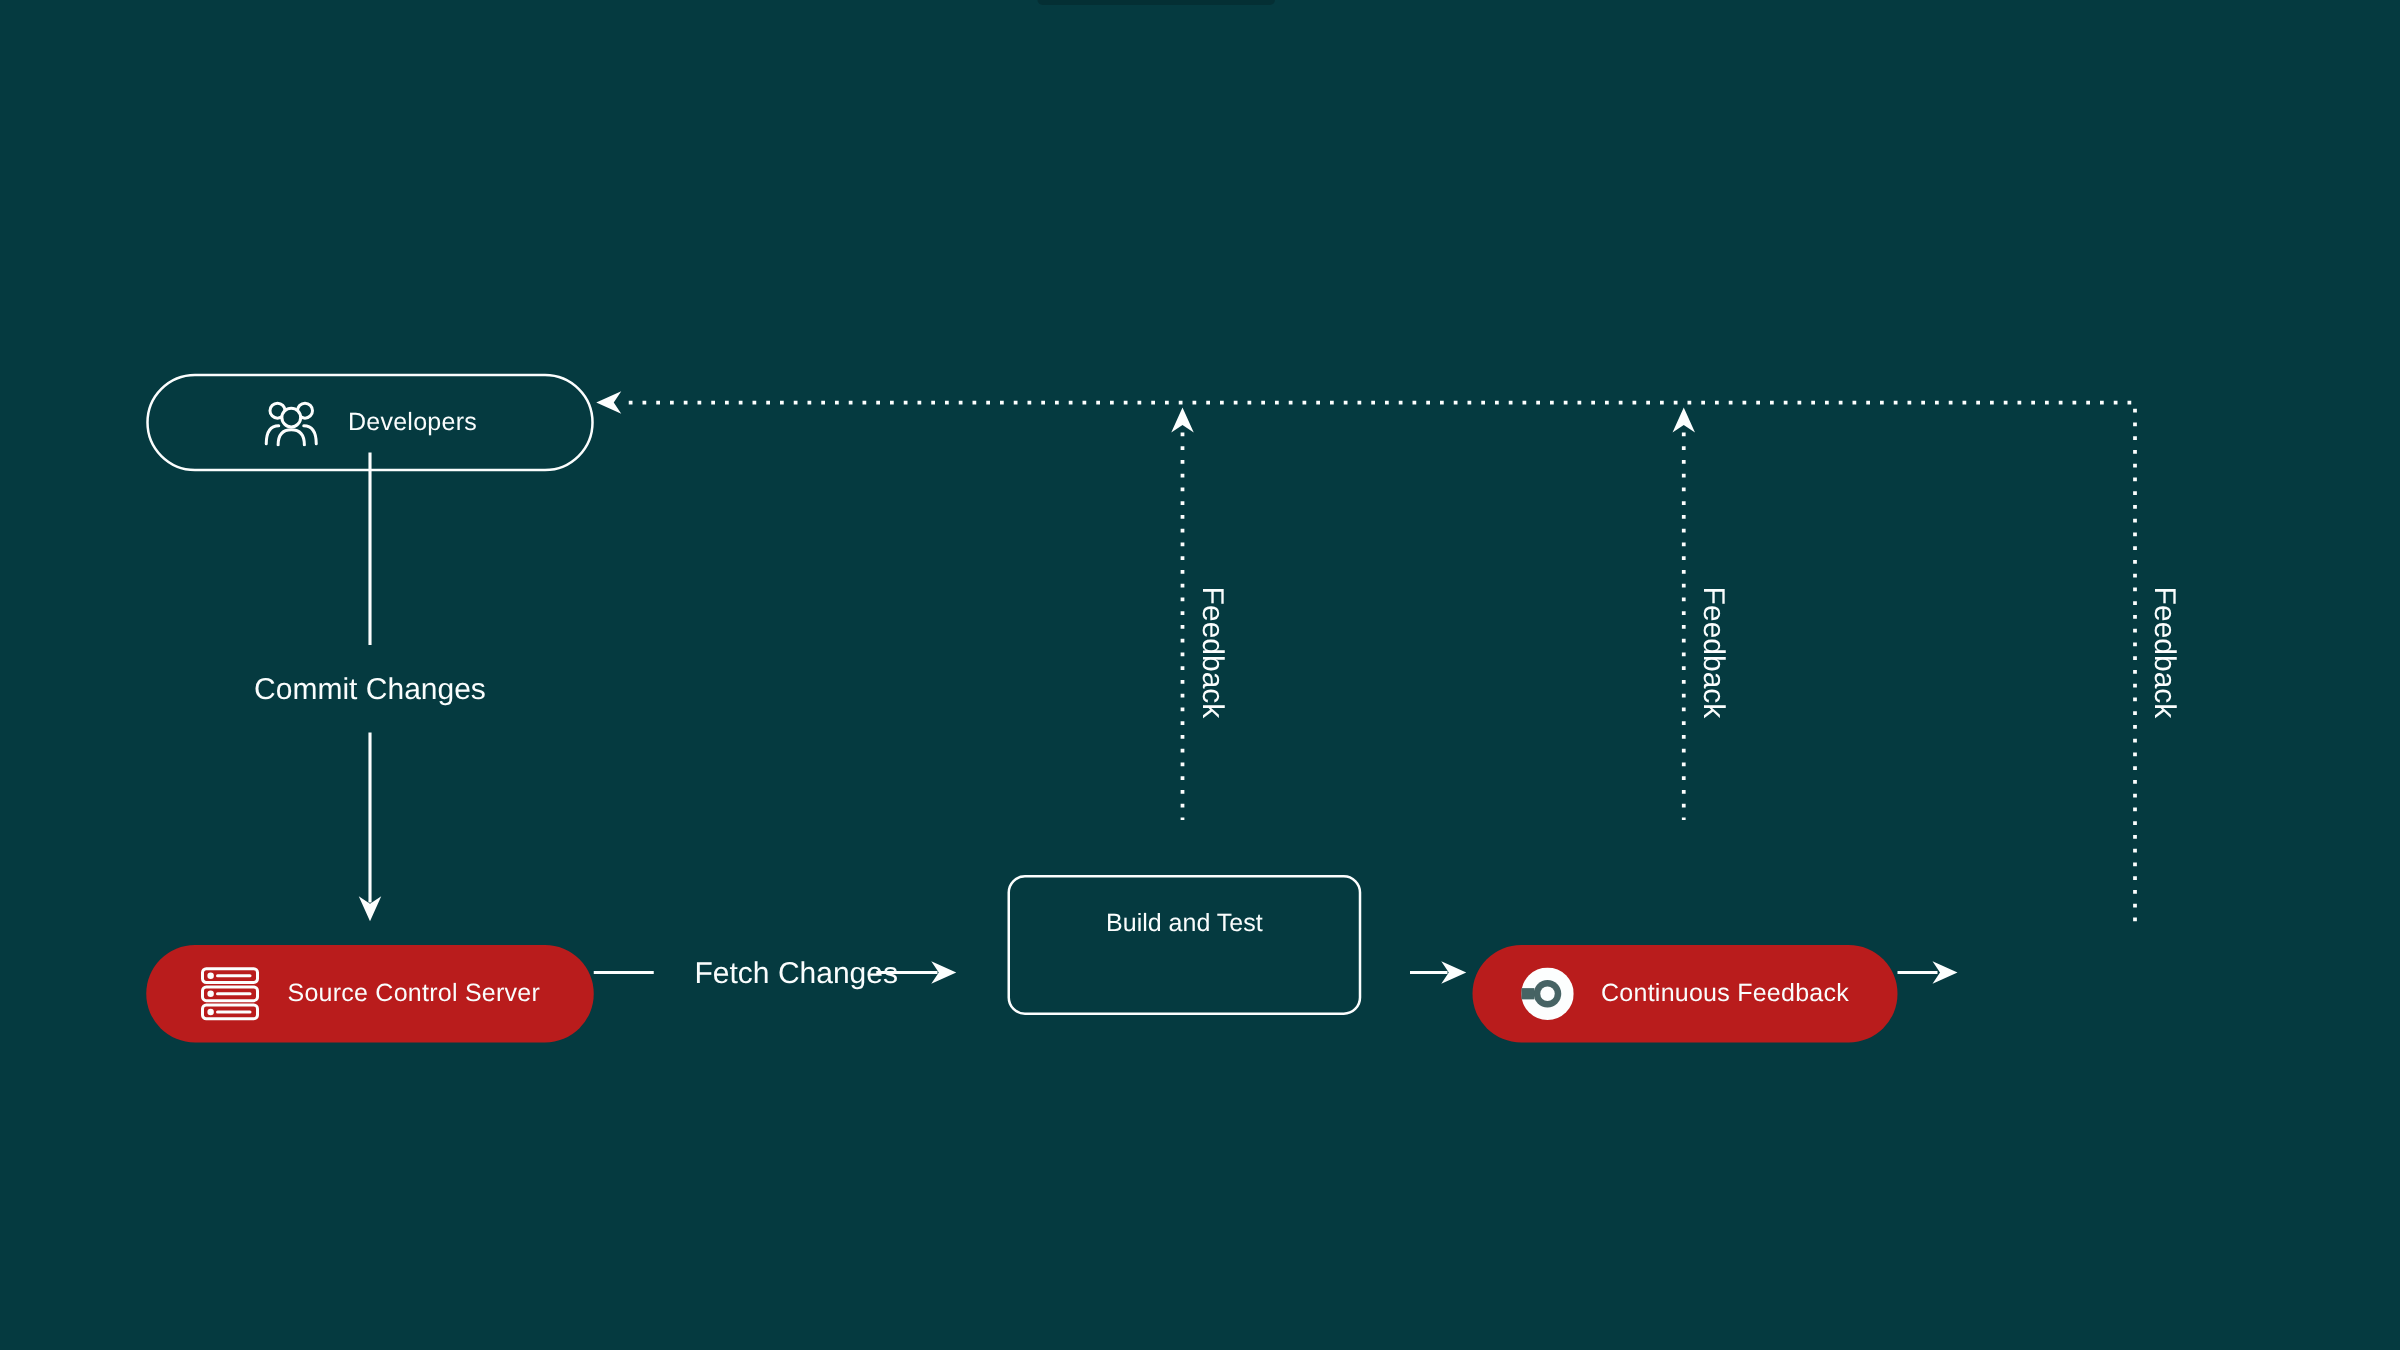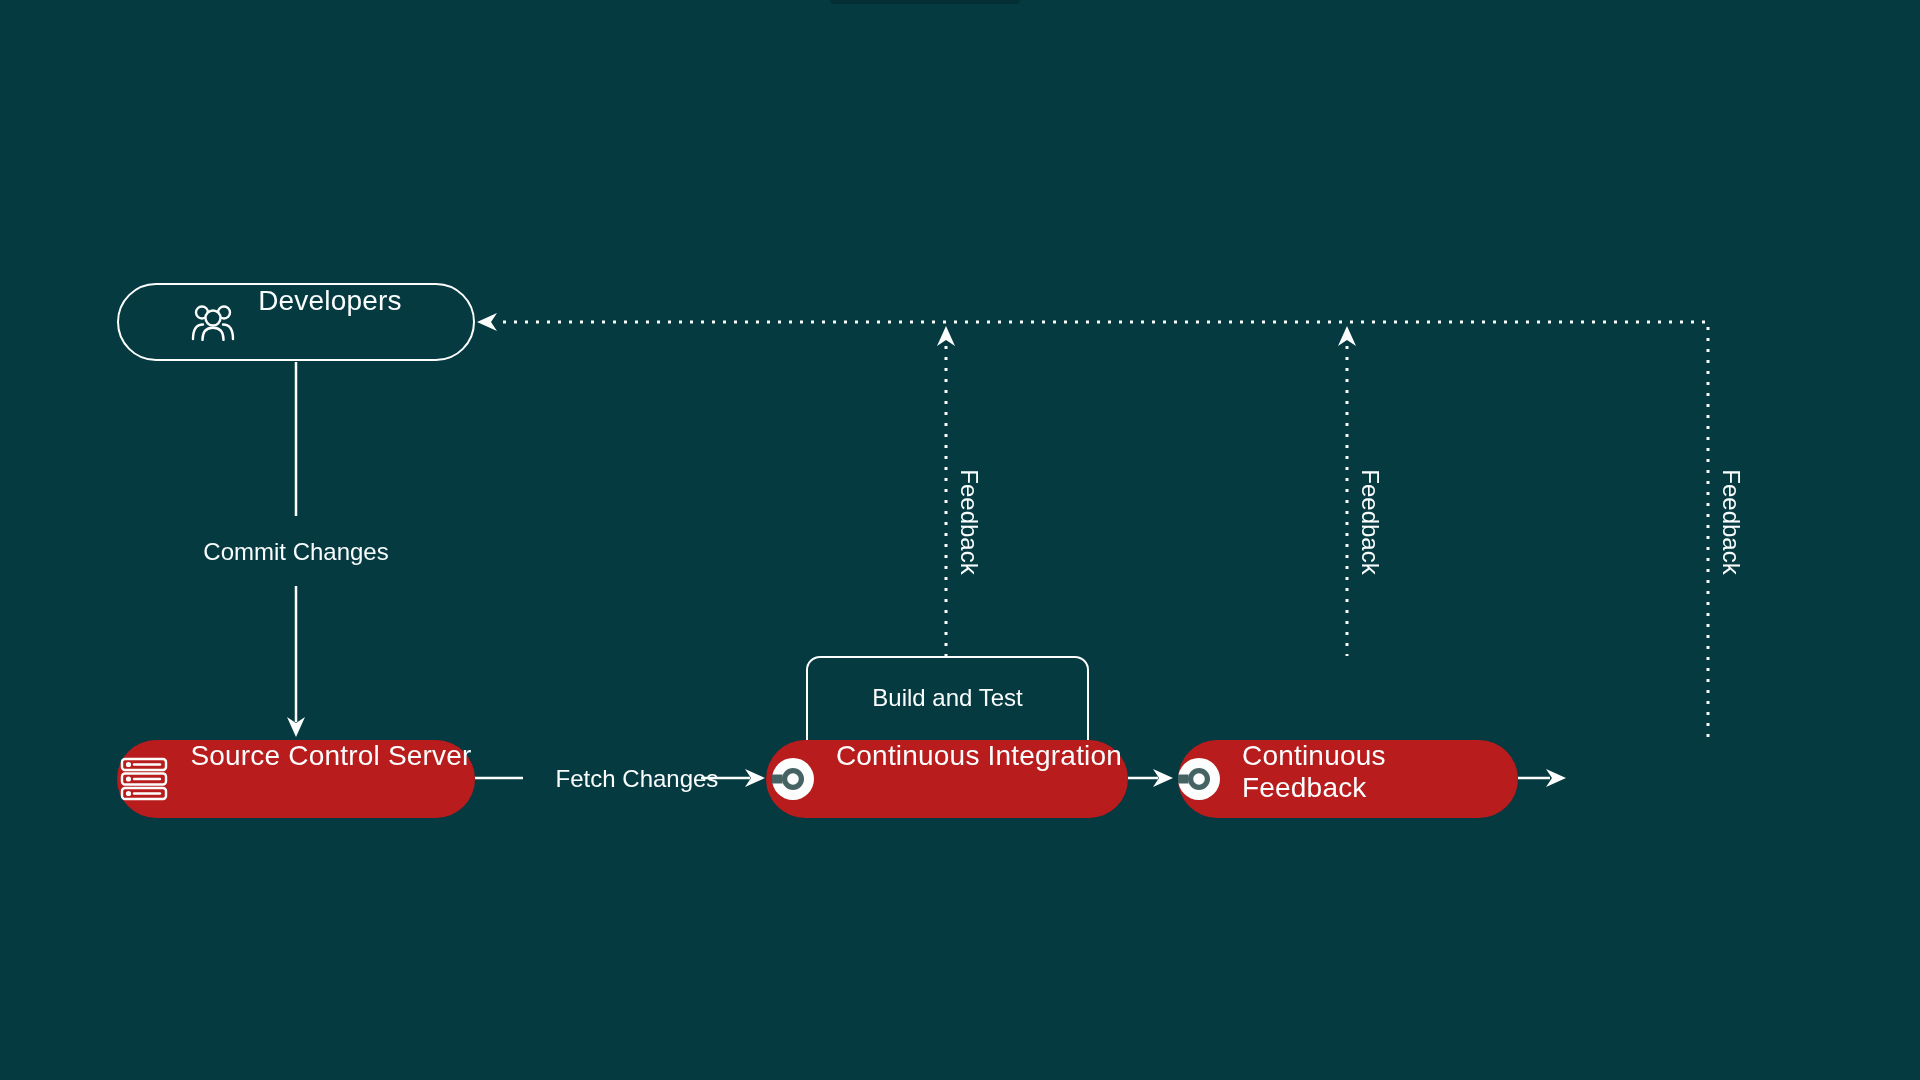--- a/index.html
+++ b/index.html
@@ -7,46 +7,48 @@
     width:1920px;height:1080px;
     background:#053a40;
     font-family:"Liberation Sans", sans-serif;
     overflow:hidden;
     position:relative;
   }
   .stage{position:absolute;left:0;top:0;width:1920px;height:1080px;}
   svg.wires{position:absolute;left:0;top:0;z-index:2;}
   .node{
     position:absolute;
-    display:flex;justify-content:center;
+    display:flex;align-items:center;justify-content:center;
     gap:22px;
     color:#fafdfd;
-    font-size:28px;font-weight:500;
+    font-size:20px;font-weight:500;
     letter-spacing:.2px;
     box-sizing:border-box;
     z-index:3;
+    margin-top:16px;
   }
   .pill-outline{
     border:2.5px solid #fcfefe;
     border-radius:40px;
     background:transparent;
   }
   .pill-fill{
     background:#b91c1c;
     border-radius:40px;
   }
   .subbox{
     position:absolute;
     border:2px solid #fcfefe;
     border-radius:14px;
     box-sizing:border-box;
     z-index:1;
     color:#fafdfd;
-    font-size:24px;font-weight:500;
+    font-size:20px;font-weight:500;
     text-align:center;
+    margin-top:44px;
   }
   .subbox .subbox-label{display:block;padding-top:26px;}
   .edge-label{
     position:absolute;
     color:#fafdfd;
     font-size:24px;font-weight:500;
     text-align:center;
     z-index:4;
     white-space:nowrap;
   }
@@ -136,31 +138,20 @@
         <circle cx="8.5" cy="22" r="1.4" fill="#fcfefe"></circle>
         <path d="M14,22 H40"></path>
         <rect x="2" y="31" width="44" height="11" rx="3"></rect>
         <circle cx="8.5" cy="36.5" r="1.4" fill="#fcfefe"></circle>
         <path d="M14,36.5 H40"></path>
       </svg>
     </span>
     <span>Source Control Server</span>
   </div>
 
-  <div class="node pill-fill" style="left:766px;top:740px;width:362px;height:78px;">
-    <span class="icon">
-      <svg width="42" height="42" viewBox="0 0 42 42">
-        <circle cx="21" cy="21" r="21" fill="#fcfefe"></circle>
-        <circle cx="21" cy="21" r="11" fill="#466364"></circle>
-        <circle cx="21" cy="21" r="5.8" fill="#fcfefe"></circle>
-        <rect x="0" y="16.5" width="10.5" height="9" fill="#466364"></rect>
-      </svg>
-    </span>
-    <span>Continuous Integration</span>
-  </div>
 
   <div class="node pill-fill" style="left:1178px;top:740px;width:340px;height:78px;">
     <span class="icon">
       <svg width="42" height="42" viewBox="0 0 42 42">
         <circle cx="21" cy="21" r="21" fill="#fcfefe"></circle>
         <circle cx="21" cy="21" r="11" fill="#466364"></circle>
         <circle cx="21" cy="21" r="5.8" fill="#fcfefe"></circle>
         <rect x="0" y="16.5" width="10.5" height="9" fill="#466364"></rect>
       </svg>
     </span>

